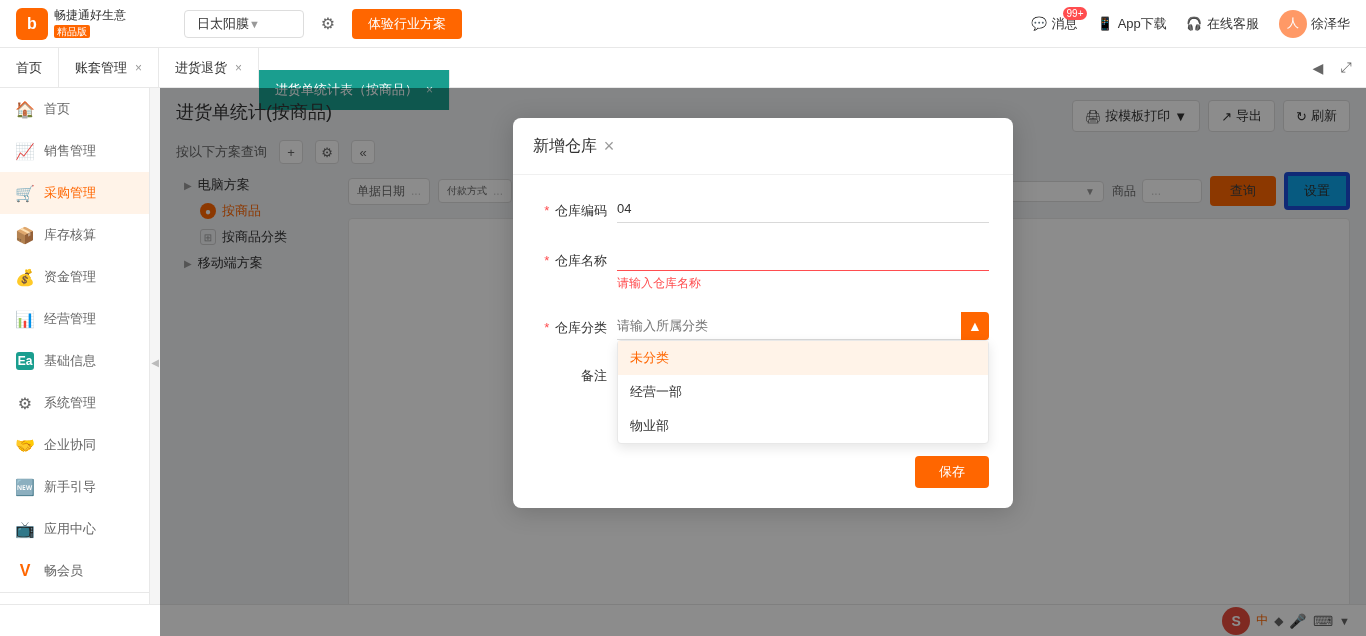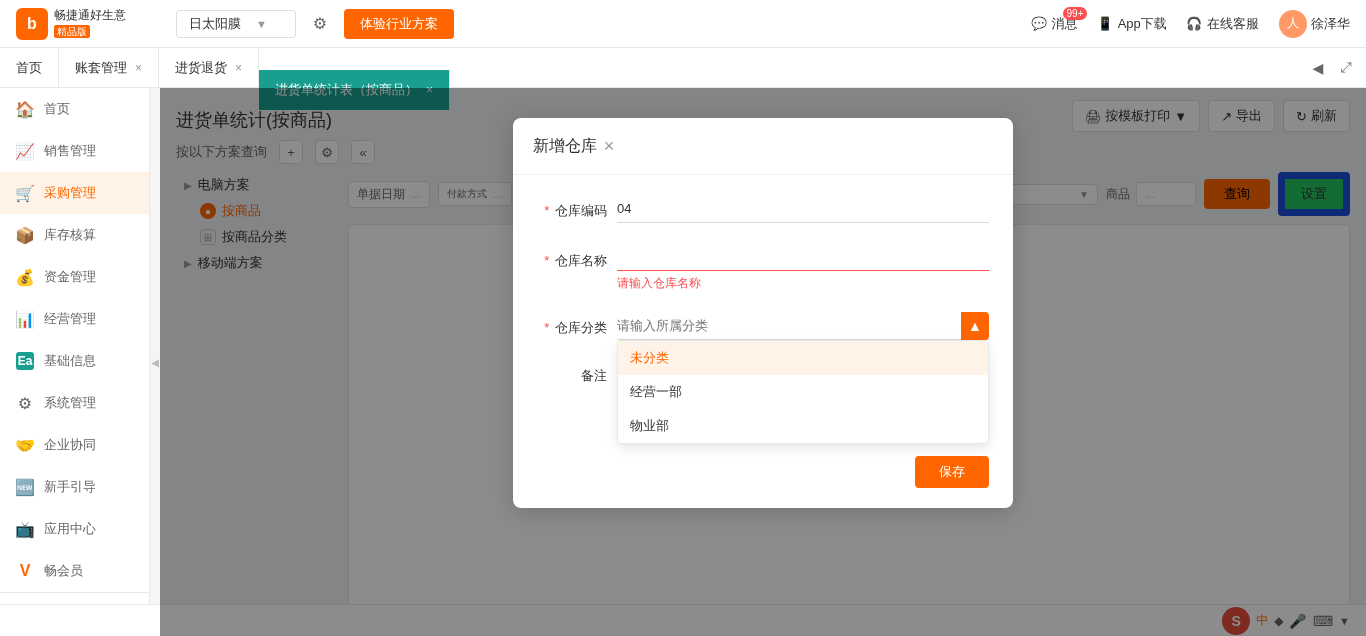--- a/index.html
+++ b/index.html
@@ -42,26 +42,26 @@
     .logo-tag {
       font-size: 10px;
       color: #fff;
       background: #ff6600;
       padding: 1px 3px;
       border-radius: 2px;
     }
     .header-selector {
       display: flex;
       align-items: center;
-      gap: 15px;
+      gap: 0;
       padding: 4px 12px;
       border: 1px solid #ddd;
       border-radius: 4px;
       cursor: pointer;
-      margin-left: 10px;
+      margin-left: 18px;
       color: #333;
       min-width: 120px;
     }
     .header-selector .arrow { color: #999; font-size: 11px; }
     .header-gear {
       width: 32px;
       height: 32px;
       display: flex;
       align-items: center;
       justify-content: center;
@@ -236,21 +236,21 @@
     
     .content-area {
       flex: 1;
       display: flex;
       flex-direction: column;
       overflow: hidden;
       position: relative;
     }
     .content-header {
       display: flex;
-      align-items: flex-end;
+      align-items: flex-start;
       justify-content: space-between;
       padding: 12px 16px 0;
     }
     .page-title {
       font-size: 18px;
       font-weight: 500;
       color: #333;
     }
     .content-actions {
       display: flex;
@@ -264,21 +264,21 @@
       padding: 6px 12px;
       border: 1px solid #ddd;
       border-radius: 4px;
       cursor: pointer;
       background: white;
       color: #333;
       font-size: 13px;
     }
     .action-btn-primary {
       background: #ff6600;
-      color: #000000;
+      color: #404040;
       border-color: #ff6600;
       padding: 6px 20px;
       border-radius: 4px;
       cursor: pointer;
       font-size: 13px;
       border: none;
     }
     .query-btn {
       width: 24px;
       height: 24px;
@@ -694,21 +694,21 @@
               <span style="font-size:10px;color:#999;">▼</span>
             </div>
           </div>
           <div style="display:flex;align-items:center;gap:6px;">
             <span style="color:#666;font-size:12px;">商品</span>
             <div style="border:1px solid #ddd;border-radius:4px;padding:4px 8px;background:white;min-width:60px;display:flex;align-items:center;cursor:pointer;">
               <span style="color:#ccc;font-size:12px;">...</span>
             </div>
           </div>
           <button class="action-btn-primary">查询</button>
-          <button style="padding:6px 16px;border:7px solid #1d4ed8;border-radius:4px;cursor:pointer;background:#22c55e;color:#333;font-size:13px;">设置</button>
+          <button style="padding:6px 16px;border:4px solid #1d4ed8;border-radius:4px;cursor:pointer;background:#0ea5e9;color:#333;font-size:13px;">设置</button>
         </div>
 
         <div style="flex:1;display:flex;flex-direction:column;align-items:center;justify-content:center;background:white;border:1px solid #e8e8e8;border-radius:4px;">
           <div style="font-size:48px;color:#ddd;margin-bottom:12px;">🖼</div>
           <div style="color:#bbb;font-size:13px;margin-bottom:4px;">
             <span>● </span>
             <span>请选择方案以显示查询结果</span>
           </div>
           <div style="color:#bbb;font-size:13px;">
             <span>● </span>

